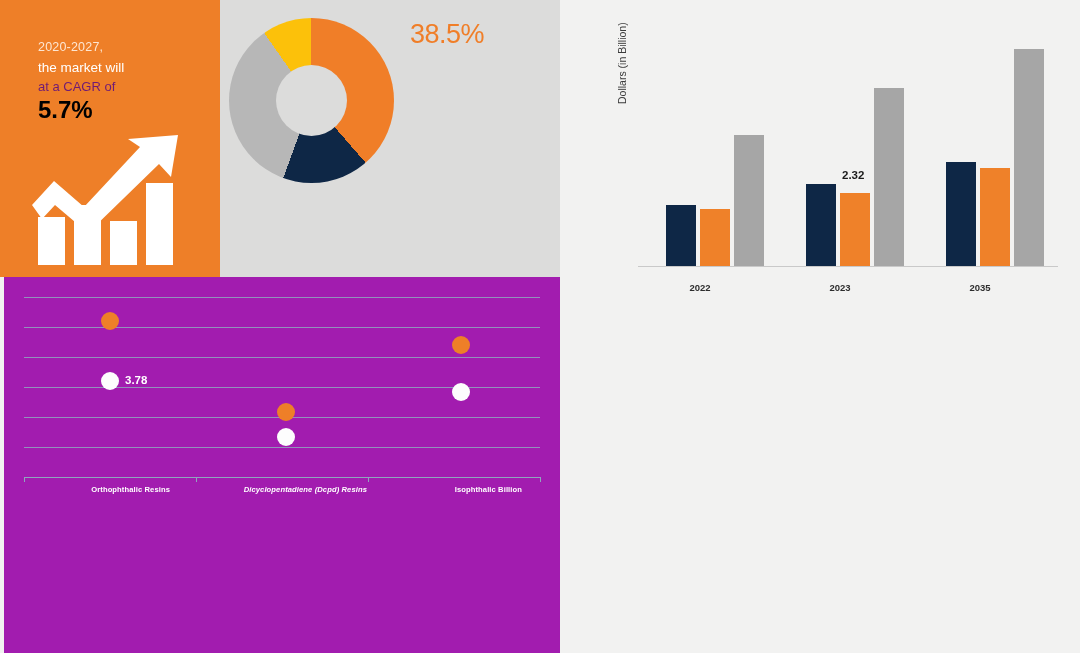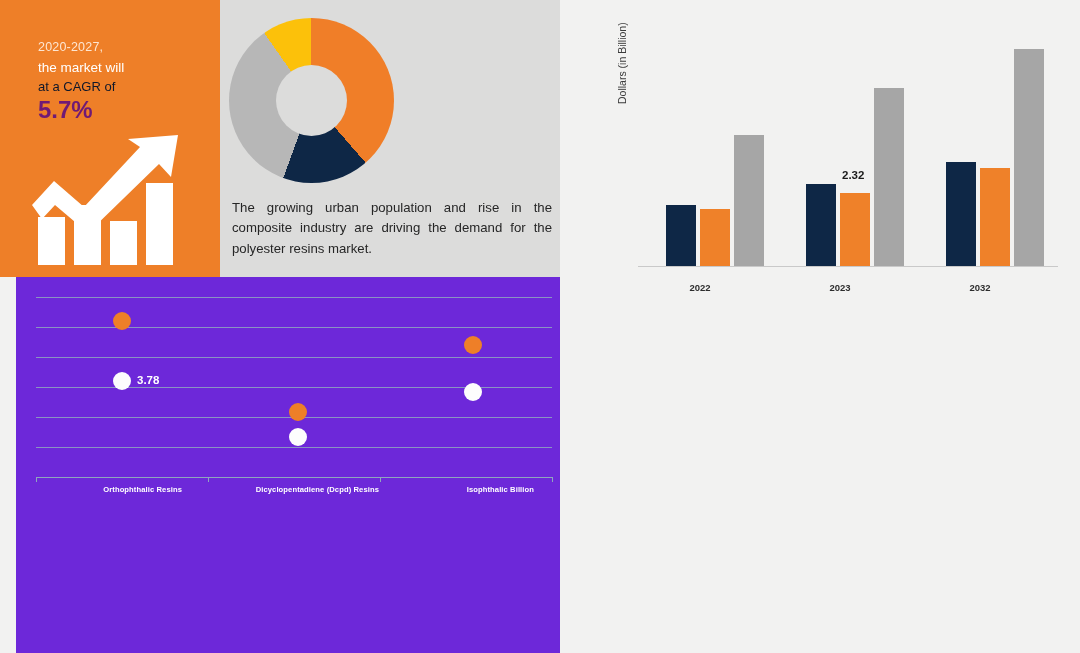--- a/index.html
+++ b/index.html
@@ -13,22 +13,22 @@
 
   
   .cagr-panel{
     position:absolute;left:0;top:0;width:220px;height:277px;
     background:#ee7f28;overflow:hidden;
   }
   .cagr-text{position:absolute;left:38px;top:40px;width:170px;color:#ffffff;}
   .cagr-years{font-size:12.5px;letter-spacing:.2px;color:#fde6d2;margin-bottom:6px;}
   .cagr-sub1{font-size:13.5px;color:#ffffff;margin-bottom:4px;}
   .cagr-accel{font-size:25px;font-weight:bold;letter-spacing:.5px;line-height:1.05;margin-bottom:6px;}
-  .cagr-sub2{font-size:13px;color:#0f172a;margin-bottom:2px;}
-  .cagr-value{font-size:24px;font-weight:bold;color:#701a75;}
+  .cagr-sub2{font-size:13px;color:#701a75;margin-bottom:2px;}
+  .cagr-value{font-size:24px;font-weight:bold;color:#000000;}
   .growth-icon{position:absolute;left:28px;top:135px;width:175px;height:135px;}
 
   
   .donut-panel{
     position:absolute;left:220px;top:0;width:340px;height:277px;
     background:#dcdcdb;
   }
   .donut-wrap{position:absolute;left:9px;top:18px;width:170px;height:170px;}
   .donut{
     width:165px;height:165px;border-radius:50%;
@@ -45,22 +45,22 @@
   .donut-stat{position:absolute;left:190px;top:20px;width:140px;}
   .stat-pct{font-size:27px;color:#f07e28;font-weight:normal;letter-spacing:-.5px;line-height:1.1;margin-bottom:7px;}
   .stat-desc{font-size:13.2px;color:#262626;line-height:1.55;}
   .donut-note{
     position:absolute;left:12px;top:198px;width:320px;
     font-size:13.2px;color:#262626;line-height:1.55;text-align:justify;
   }
 
   
   .navy-panel{
-    position:absolute;left:16px;top:277px;width:560px;height:376px;
-    background:#6d28d9;
+    position:absolute;left:4px;top:277px;width:560px;height:376px;
+    background:#a21caf;
   }
   .dot-chart{position:absolute;left:8px;top:8px;width:544px;height:210px;}
   .gridline{position:absolute;left:12px;width:516px;height:1px;background:#8fa6bd;opacity:.85;}
   .axisline{position:absolute;left:12px;width:516px;height:1px;background:#8fa6bd;}
   .tick{position:absolute;width:1px;height:5px;background:#8fa6bd;}
   .dot{position:absolute;width:18px;height:18px;border-radius:50%;}
   .dot.d2019{background:#fdfdfd;}
   .dot.d2027{background:#ee7f28;}
   .dot-label{position:absolute;color:#ffffff;font-size:11.5px;font-weight:bold;}
   .cat-label{position:absolute;color:#ffffff;font-size:7.6px;font-weight:bold;text-align:right;letter-spacing:.1px;}
@@ -105,22 +105,22 @@
       <path d="M4 70 L26 46 L56 72 L112 12 L100 4 L150 0 L143 42 L131 29 L60 98 L27 70 L14 84 Z" fill="#ffffff"></path>
     </svg>
   </div>
 
   <div class="donut-panel">
     <div class="donut-wrap">
       <div class="donut"></div>
       <div class="donut-hole"></div>
     </div>
     <div class="donut-stat">
+      <div class="stat-pct">38.5%</div>
     </div>
-    <div class="donut-note">The growing urban population and rise in the composite industry are driving the demand for the polyester resins market.</div>
   </div>
 
   <div class="navy-panel">
 
     <div class="dot-chart">
       <div class="gridline" style="top:12px;"></div>
       <div class="gridline" style="top:42px;"></div>
       <div class="gridline" style="top:72px;"></div>
       <div class="gridline" style="top:102px;"></div>
       <div class="gridline" style="top:132px;"></div>
@@ -135,21 +135,21 @@
       <div class="dot d2019" style="left:89px;top:87px;"></div>
       <div class="dot-label" style="left:113px;top:89px;">3.78</div>
 
       <div class="dot d2027" style="left:265px;top:118px;"></div>
       <div class="dot d2019" style="left:265px;top:143px;"></div>
 
       <div class="dot d2027" style="left:440px;top:51px;"></div>
       <div class="dot d2019" style="left:440px;top:98px;"></div>
 
       <div class="cat-label" style="left:38px;top:200px;width:120px;">Orthophthalic Resins</div>
-      <div class="cat-label" style="left:195px;top:200px;width:160px;">Dicyclopentadiene (Dcpd) Resins</div>
+      <div class="cat-label" style="left:195px;top:200px;width:160px;font-style:italic;">Dicyclopentadiene (Dcpd) Resins</div>
       <div class="cat-label" style="left:390px;top:200px;width:120px;">Isophthalic Billion</div>
     </div>
 
   </div>
 
   <div class="right-pane">
 
     <div class="bar-chart">
       <div class="y-axis-label">Dollars (in Billion)</div>
 
@@ -164,19 +164,19 @@
         <div class="bar eu" style="left:202px;height:73px;"></div>
         <div class="bar ap" style="left:236px;height:178px;"></div>
         <div class="bar-value" style="left:204px;top:137px;">2.32</div>
 
         <div class="bar na" style="left:308px;height:104px;"></div>
         <div class="bar eu" style="left:342px;height:98px;"></div>
         <div class="bar ap" style="left:376px;height:217px;"></div>
 
         <div class="x-tick" style="left:32px;">2022</div>
         <div class="x-tick" style="left:172px;">2023</div>
-        <div class="x-tick" style="left:312px;">2032</div>
+        <div class="x-tick" style="left:312px;">2035</div>
       </div>
 
     </div>
 
   </div>
 </div>
 
 </body></html>

